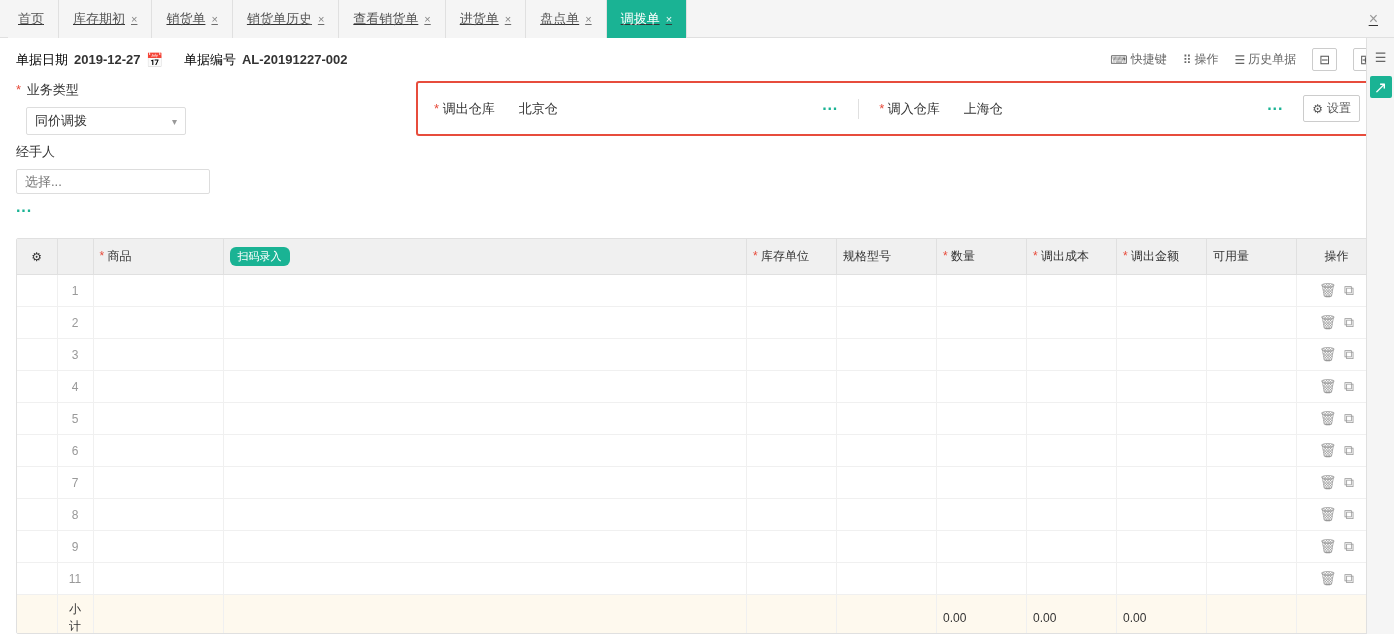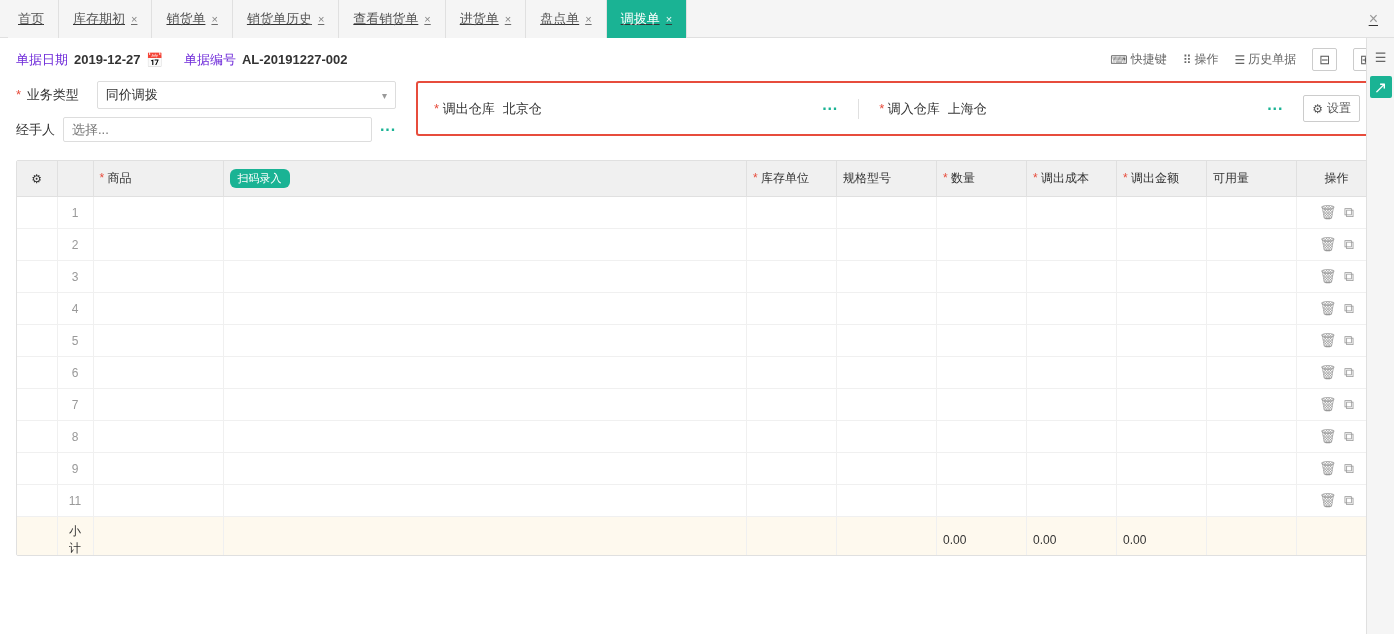--- a/index.html
+++ b/index.html
@@ -60,21 +60,21 @@
       align-items: center;
       margin-bottom: 10px;
       gap: 20px;
     }
     .header-field {
       display: flex;
       align-items: center;
       gap: 6px;
       font-size: 13px;
     }
-    .header-field label { color: #6d28d9; text-align: right; }
+    .header-field label { color: #000000; text-align: right; }
     .header-field .value { color: #333; font-weight: 700; }
     .calendar-icon { color: #1ab394; cursor: pointer; font-size: 14px; }
 
     
     .toolbar-right {
       margin-left: auto;
       display: flex;
       align-items: center;
       gap: 16px;
       font-size: 12px;
@@ -102,23 +102,24 @@
       width: 380px;
       flex-shrink: 0;
     }
     .form-right {
       flex: 1;
     }
 
     
     .field-row {
       display: flex;
-      align-items: center;
+      align-items: flex-start;
       margin-bottom: 8px;
       gap: 8px;
+      flex-direction: column;
     }
     .field-label {
       color: #333;
       white-space: nowrap;
       font-size: 13px;
     }
     .field-label .required { color: #e74c3c; margin-right: 2px; }
     .field-select {
       flex: 1;
       display: flex;
@@ -155,21 +156,21 @@
       padding: 12px 16px;
       display: flex;
       align-items: center;
       gap: 20px;
       background: #fff;
     }
     .warehouse-field {
       display: flex;
       align-items: flex-start;
       flex: 1;
-      gap: 8px;
+      gap: 24px;
     }
     .warehouse-field .wh-label {
       color: #333;
       white-space: nowrap;
       font-size: 13px;
     }
     .warehouse-field .wh-value {
       color: #333;
       font-size: 13px;
     }

